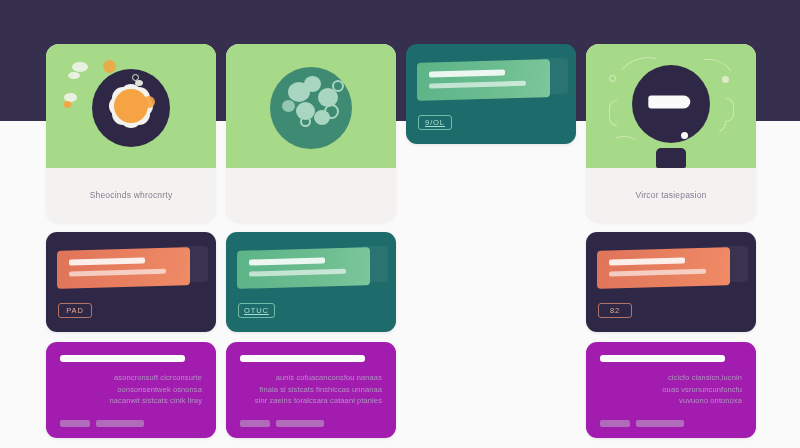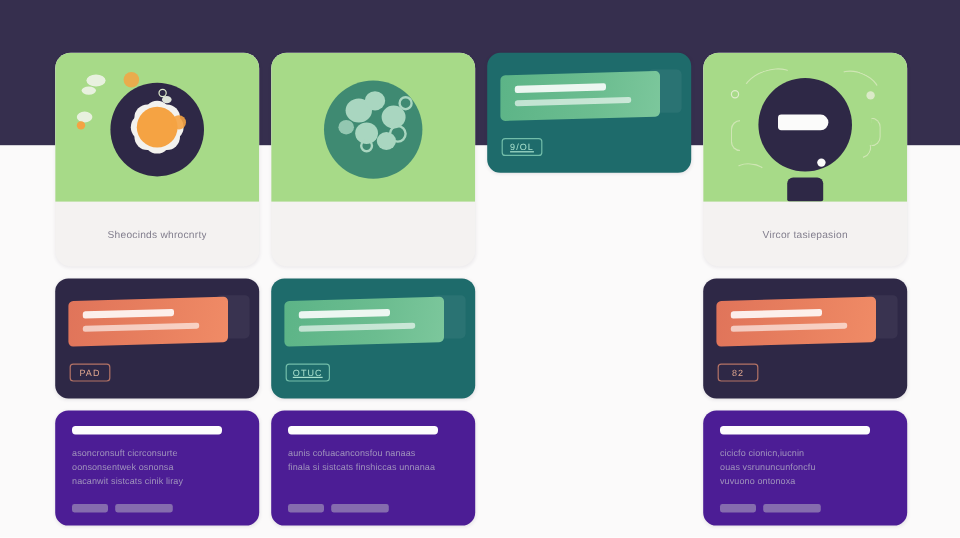--- a/index.html
+++ b/index.html
@@ -261,25 +261,26 @@
   .promo-card.teal .promo-badge {
     border-color: rgba(135,210,185,.8);
     color: #a8e0cd;
     text-decoration: underline;
   }
 
   
   .note-card {
     border-radius: 11px;
     height: 96px;
-    background: #4c1d95;
+    background: #a21caf;
     padding: 13px 14px 11px 14px;
     position: relative;
     overflow: hidden;
     box-shadow: 0 1px 3px rgba(40,34,60,.1);
+    text-align: right;
   }
   .note-title {
     height: 7px;
     width: 88%;
     border-radius: 3px;
     background: #fdfdfd;
     margin-bottom: 10px;
   }
   .note-line {
     font-size: 7.5px;
@@ -383,20 +384,21 @@
           <div class="promo-line l1"></div>
           <div class="promo-line l2"></div>
         </div>
         <div class="promo-badge">OTUC</div>
       </div>
 
       <div class="note-card">
         <div class="note-title"></div>
         <div class="note-line">aunis cofuacanconsfou nanaas</div>
         <div class="note-line">finala si sistcats finshiccas unnanaa</div>
+        <div class="note-line">sinr zaeins toralcsara cataanl ptanles</div>
         <div class="note-chips">
           <span class="chip a"></span>
           <span class="chip b"></span>
         </div>
       </div>
     </div>
 
     <div class="column">
 
 
@@ -437,21 +439,21 @@
         <div class="promo-ghost"></div>
         <div class="promo-banner">
           <div class="promo-line l1"></div>
           <div class="promo-line l2"></div>
         </div>
         <div class="promo-badge">82</div>
       </div>
 
       <div class="note-card">
         <div class="note-title"></div>
-        <div class="note-line">cicicfo cionicn,iucnin</div>
+        <div class="note-line">cicicfo ciansicn,iucnin</div>
         <div class="note-line">ouas vsrununcunfoncfu</div>
         <div class="note-line">vuvuono ontonoxa</div>
         <div class="note-chips">
           <span class="chip a"></span>
           <span class="chip b"></span>
         </div>
       </div>
     </div>
 
   </div>

